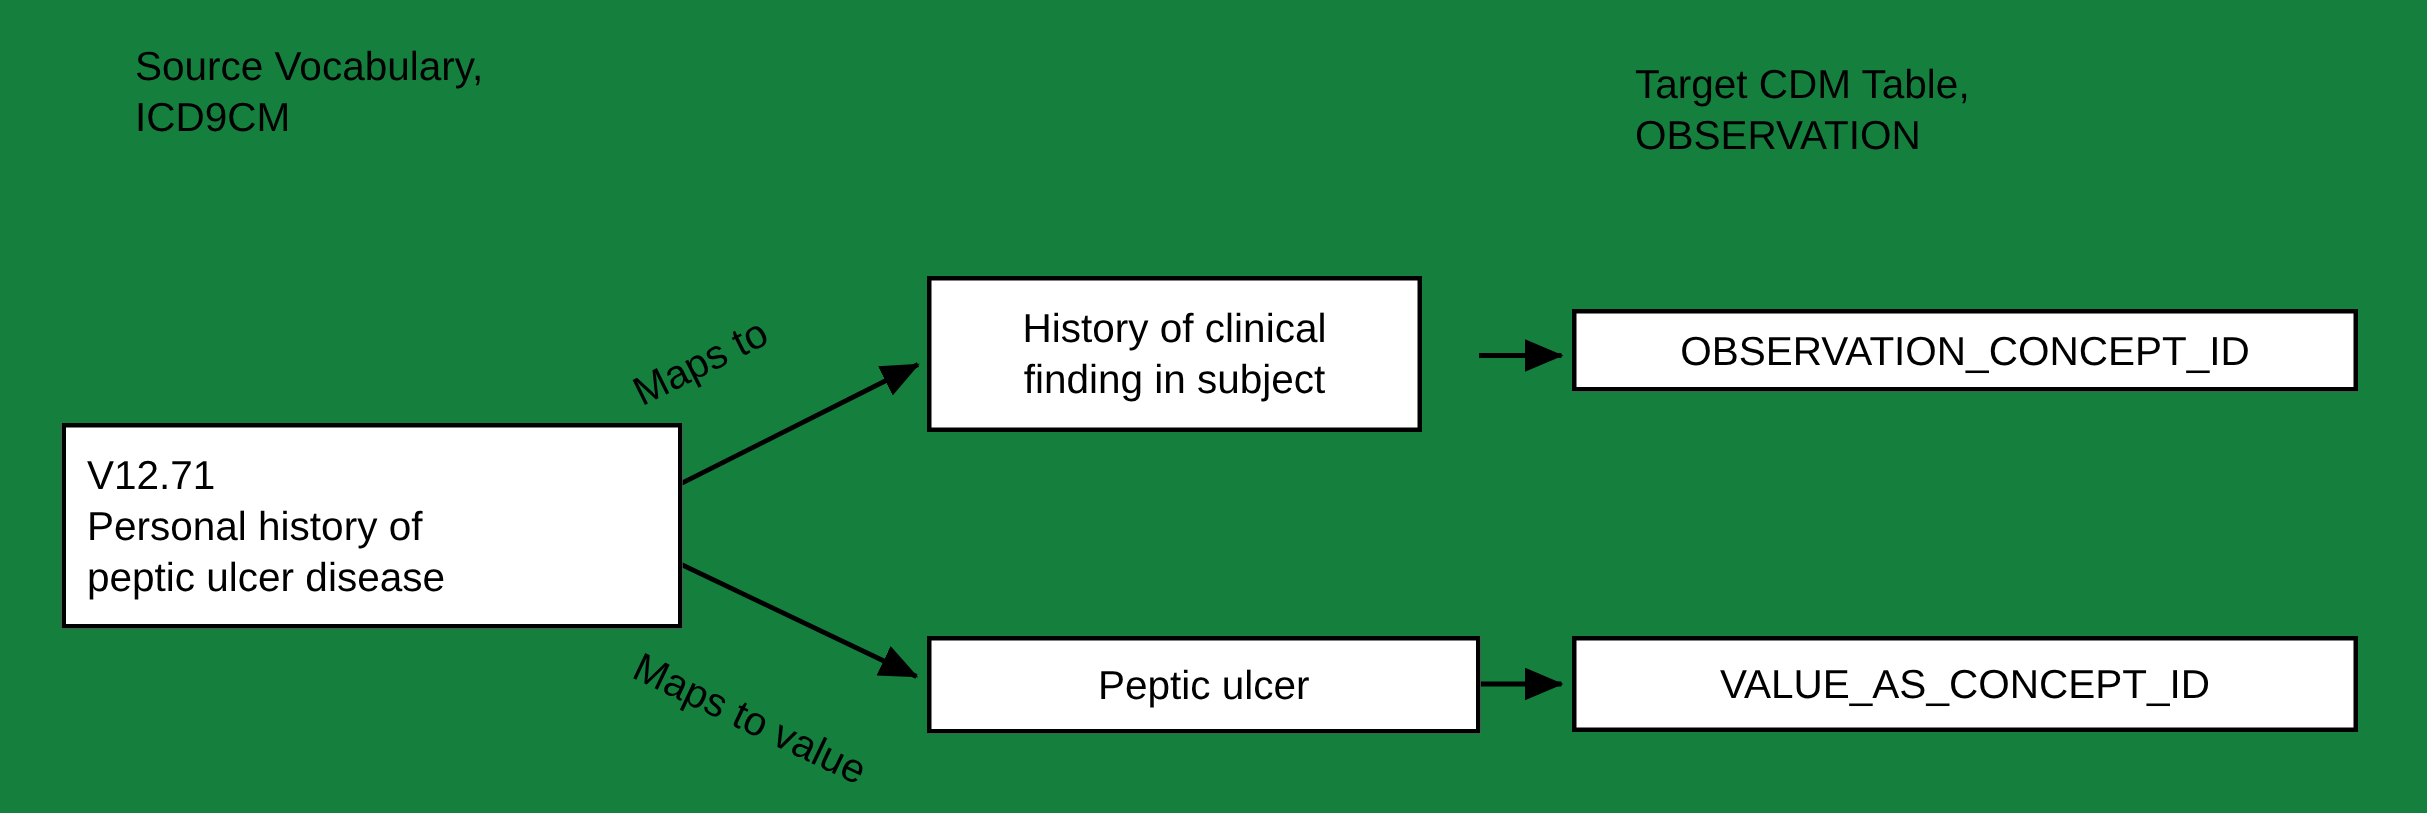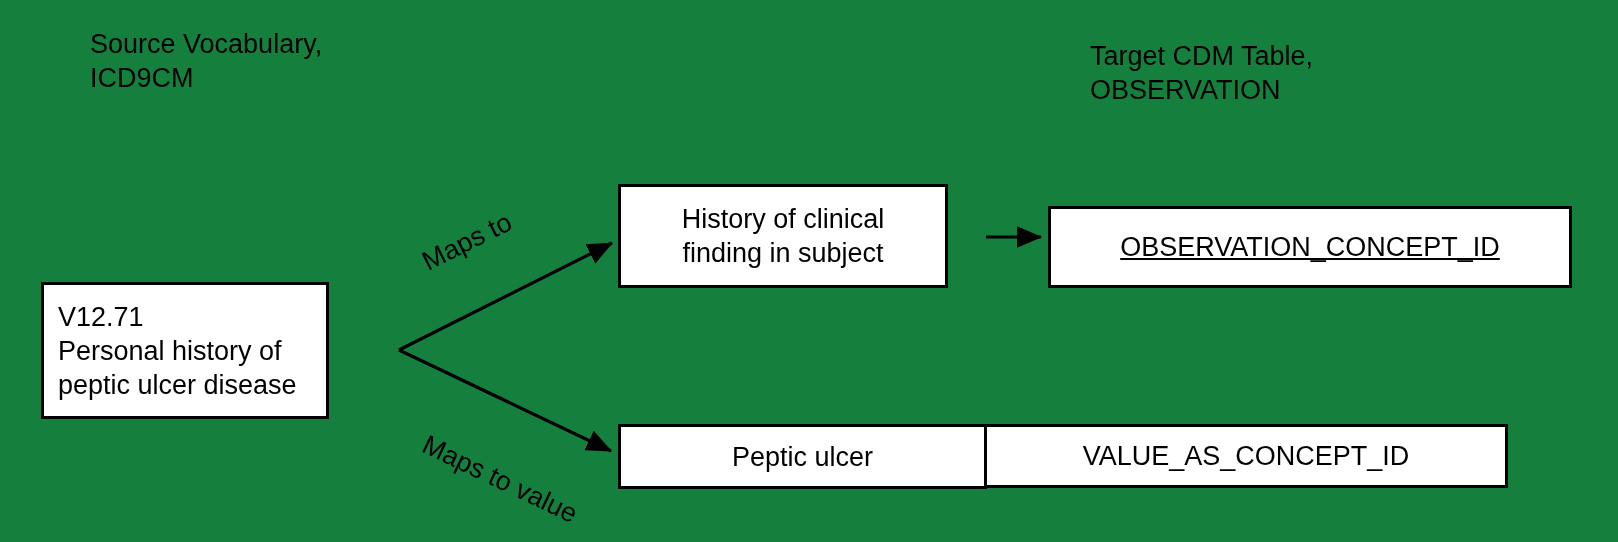--- a/index.html
+++ b/index.html
@@ -44,25 +44,25 @@
   .node-box .node-text {
     display: block;
     width: 100%;
     white-space: pre-line;
   }
   .align-left   { justify-content: flex-start; }
   .align-left .node-text   { text-align: left; padding-left: 14px; }
   .align-center { justify-content: center; }
   .align-center .node-text { text-align: center; padding: 0 8px; }
 
-  #box-source        { left: 41px;   top: 282px; width: 288px; height: 137px; }
+  #box-source        { left: 41px;   top: 282px; width: 414px; height: 137px; }
   #box-history       { left: 618px;  top: 184px; width: 330px; height: 104px; }
   #box-peptic        { left: 618px;  top: 424px; width: 369px; height: 65px;  }
-  #box-observation-id{ left: 1048px; top: 206px; width: 524px; height: 82px; text-decoration: underline;  }
-  #box-value-id      { left: 984px; top: 424px; width: 524px; height: 64px;  }
+  #box-observation-id{ left: 1048px; top: 206px; width: 524px; height: 55px;  }
+  #box-value-id      { left: 1048px; top: 424px; width: 524px; height: 64px;  }
 
   #edges {
     position: absolute;
     left: 0;
     top: 0;
     width: 1618px;
     height: 542px;
     pointer-events: none;
   }
 

